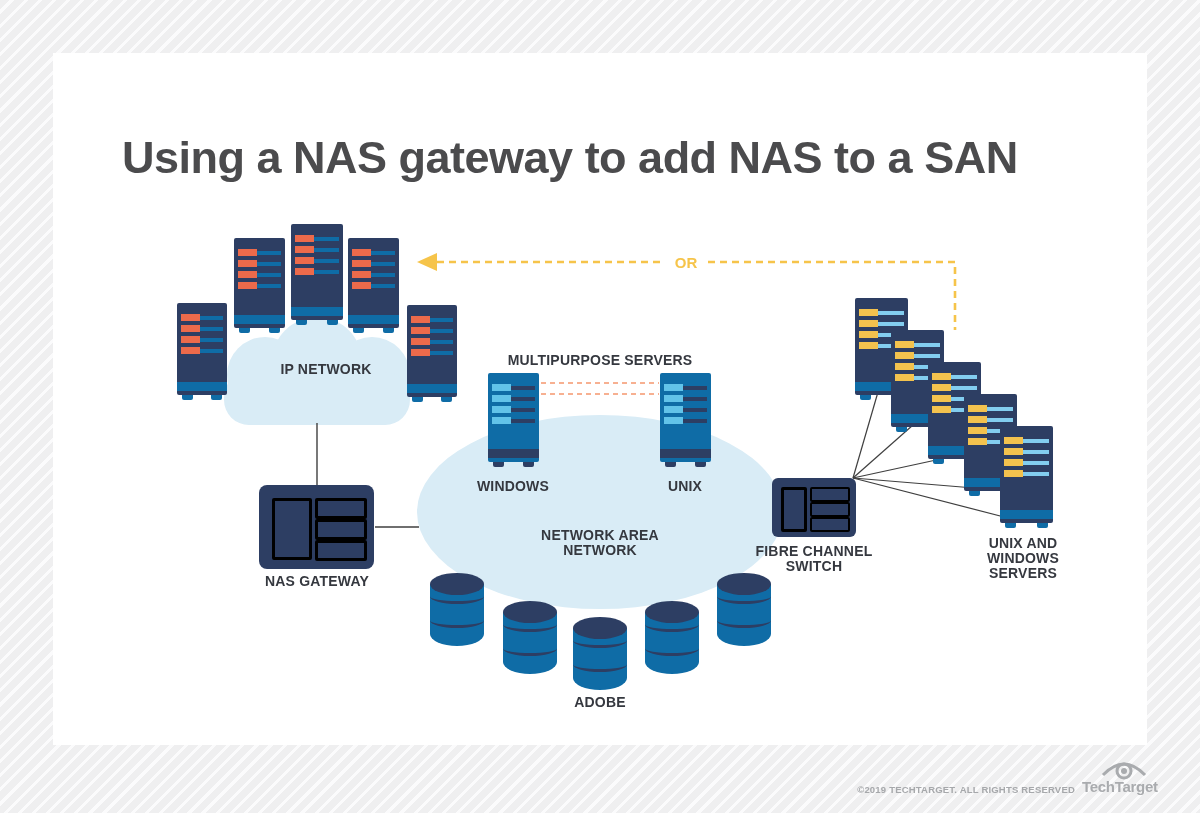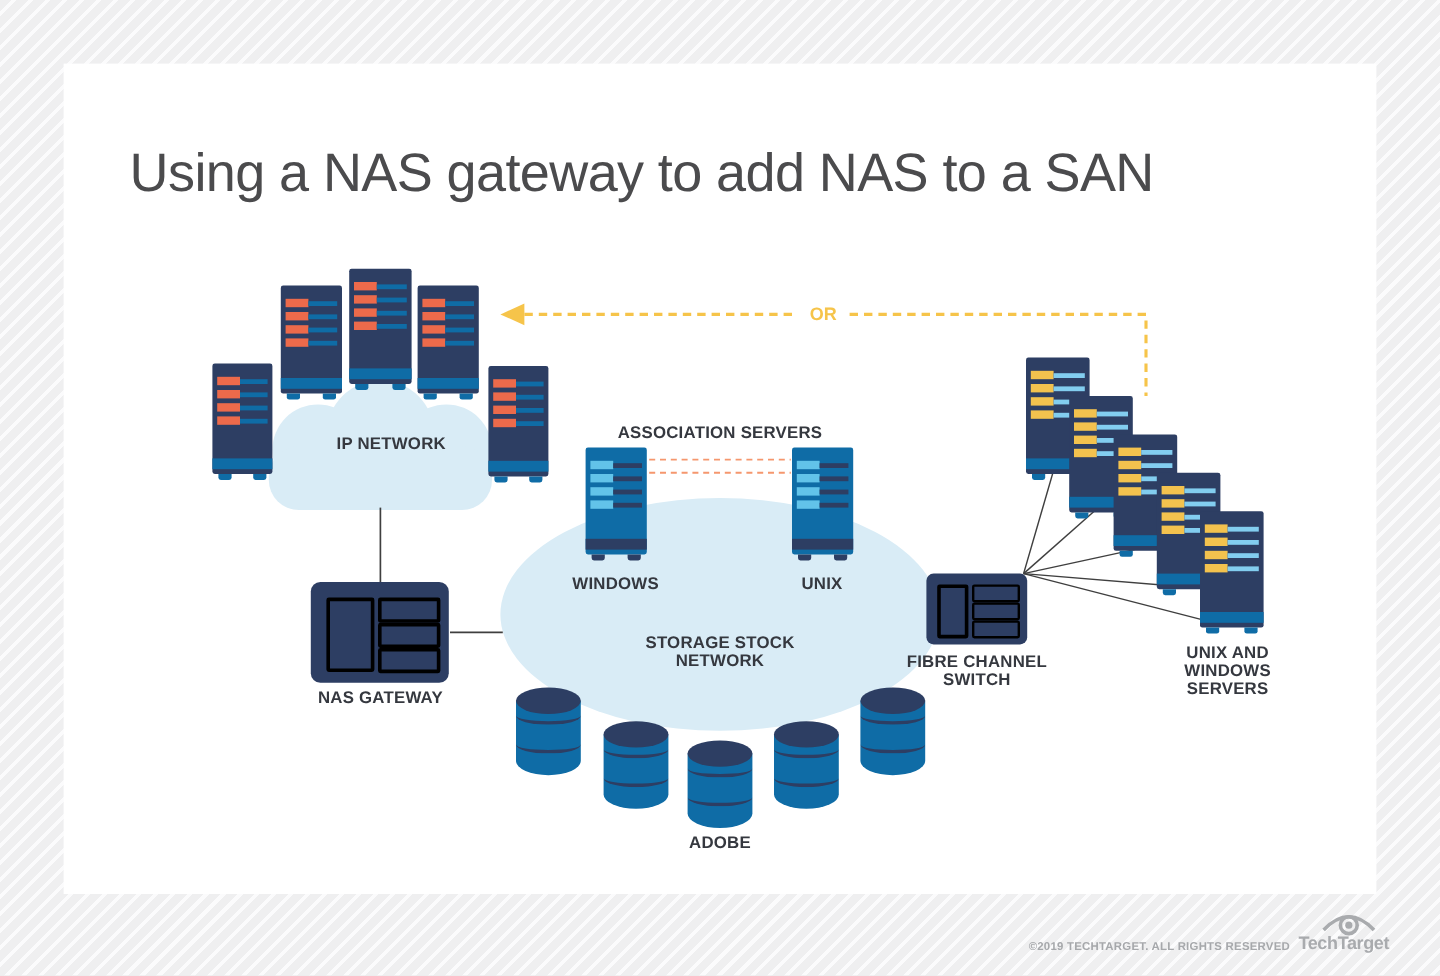--- a/index.html
+++ b/index.html
@@ -4,22 +4,22 @@
 <style>
   html,body{margin:0;padding:0;background:#e8e8e9;}
   .stage{
     position:relative;width:1200px;height:813px;overflow:hidden;
     font-family:"Liberation Sans",sans-serif;
     background:repeating-linear-gradient(135deg,#efeff0 0 7px,#fbfbfc 7px 10px);
   }
   .card{position:absolute;left:53px;top:53px;width:1094px;height:692px;background:#ffffff;z-index:0;}
   .overlay{position:absolute;left:0;top:0;width:1200px;height:813px;z-index:1;pointer-events:none;}
   h1.title{
-    position:absolute;left:108px;top:118px;margin:0;z-index:3;white-space:nowrap;
-    font-size:45px;font-weight:normal;letter-spacing:-0.5px;color:var(--title-text,#4b4b4d);
+    position:absolute;left:108px;top:118px;margin:14px;z-index:3;white-space:nowrap;
+    font-size:45px;font-weight:bold;letter-spacing:-0.5px;color:var(--title-text,#4b4b4d);
   }
   
   .srv{position:absolute;z-index:2;border-radius:2px;background:var(--navy,#2d3e63);}
   .srv-b{background:var(--blue,#0f6ca6);}
   .srv .row{position:absolute;left:4px;right:4px;height:7px;display:flex;align-items:center;}
   .srv .blk{width:19px;height:7px;flex:none;}
   .srv .ln{flex:1;height:4px;}
   .srv-a .blk{background:var(--orange,#ec6a4b);} .srv-a .ln{background:var(--blue,#0f6ca6);}
   .srv-b .blk{background:var(--sky,#62c3e9);}   .srv-b .ln{background:var(--navy,#2d3e63);}
   .srv-c .blk{background:var(--yellow,#f3c24e);}.srv-c .ln{background:var(--sky-line,#82cdef);}
@@ -388,24 +388,24 @@
       <div class="disk-top"></div>
     </div>
   <div class="disk" style="left:717px;top:573px">
       <div class="disk-body"></div>
       <div class="disk-line" style="top: 16px;"></div>
       <div class="disk-line" style="top: 40px;"></div>
       <div class="disk-top"></div>
     </div>
 
   <div class="lbl" style="left:246px;top:362px;width:160px">IP NETWORK</div>
-  <div class="lbl" style="left:490px;top:353px;width:220px">ASSOCIATION SERVERS</div>
+  <div class="lbl" style="left:490px;top:353px;width:220px">MULTIPURPOSE SERVERS</div>
   <div class="lbl" style="left:463px;top:479px;width:100px">WINDOWS</div>
   <div class="lbl" style="left:635px;top:479px;width:100px">UNIX</div>
-  <div class="lbl" style="left:530px;top:528px;width:140px">STORAGE STOCK NETWORK</div>
+  <div class="lbl" style="left:530px;top:528px;width:140px">NETWORK AREA NETWORK</div>
   <div class="lbl" style="left:237px;top:574px;width:160px">NAS GATEWAY</div>
   <div class="lbl" style="left:739px;top:544px;width:150px">FIBRE CHANNEL SWITCH</div>
   <div class="lbl" style="left:973px;top:536px;width:100px">UNIX AND WINDOWS SERVERS</div>
   <div class="lbl" style="left:550px;top:695px;width:100px">ADOBE</div>
   <div class="or-lbl" style="left:666px;top:254px;width:40px">OR</div>
 
   <div class="copyright">©2019 TECHTARGET. ALL RIGHTS RESERVED</div>
   <svg class="eye" width="48" height="22" viewBox="0 0 48 22">
     <path d="M3 17 Q24 -5 45 17" fill="none" stroke="#a9abae" stroke-width="3"></path>
     <circle cx="24" cy="13" r="7" fill="none" stroke="#a9abae" stroke-width="3"></circle>

